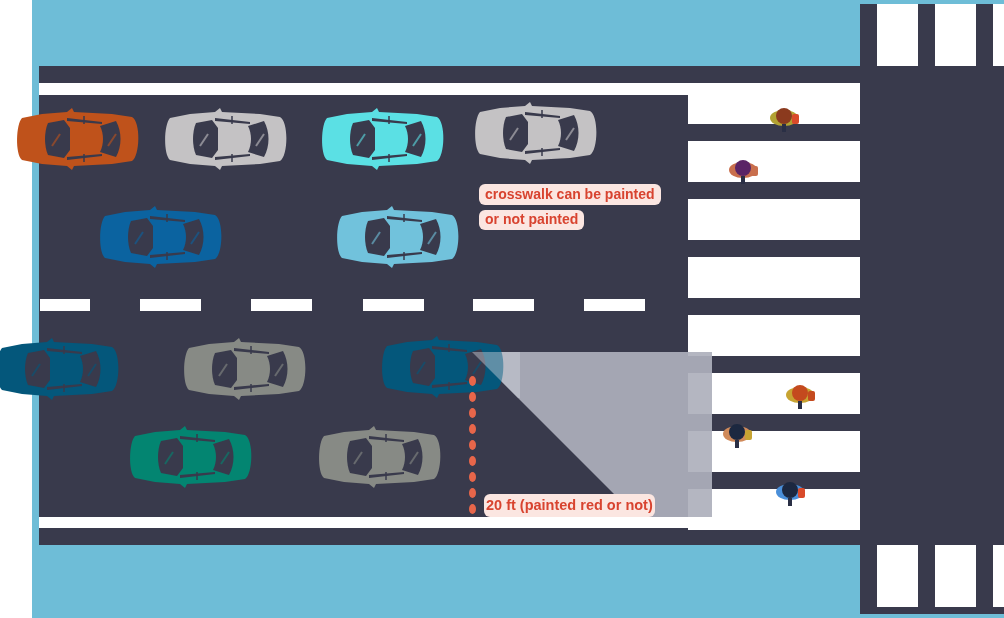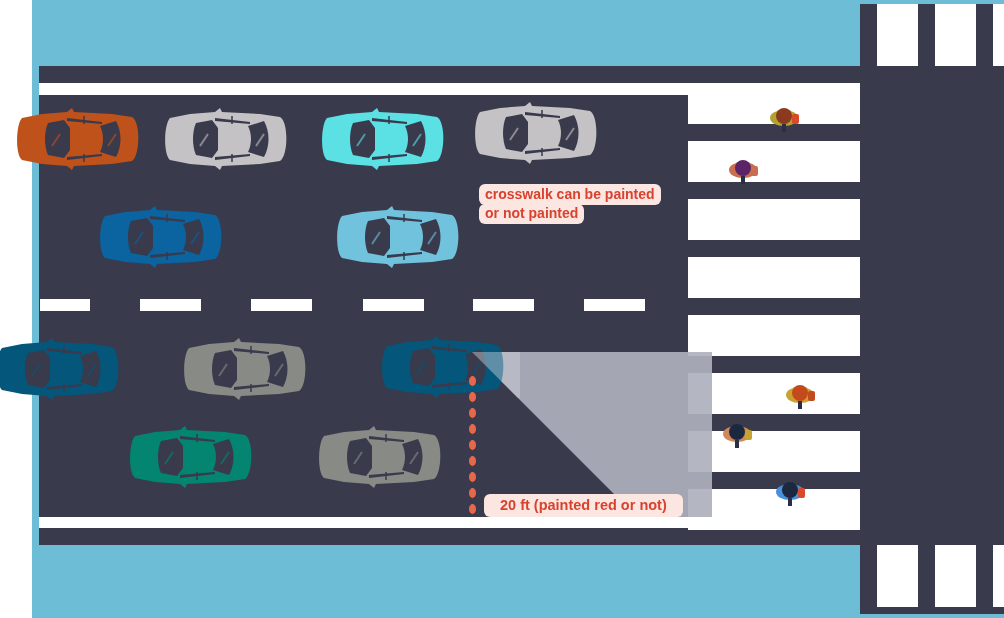--- a/index.html
+++ b/index.html
@@ -218,19 +218,19 @@
     <ellipse cx="18" cy="20" rx="14" ry="8" fill="#4a8fd9"></ellipse>
     <rect x="26" y="16" width="7" height="10" rx="2" fill="#d94a2a"></rect>
     <circle cx="18" cy="18" r="8" fill="#1c2840"></circle>
     <rect x="16" y="26" width="4" height="8" fill="#2a2f45"></rect>
   </svg></div>
     </div>
 
   <div class="label-box" style="left:447px;top:184px;border-bottom-left-radius:6px;">
     <div>crosswalk can be painted</div>
   </div>
-  <div class="label-box" style="left:447px;top:204px;padding-top:2px;text-align:center;">
+  <div class="label-box" style="left:447px;top:210px;padding-top:2px;text-align:center;">
     <div>or not painted</div>
   </div>
-  <div class="label-box" style="left:452px;top:494px;font-size:14.5px;padding:4px 16px;">
+  <div class="label-box" style="left:452px;top:494px;font-size:14.5px;padding:4px 2px;">
     <span>20 ft (painted red or not)</span>
   </div>
 </div>
 
 </body></html>

